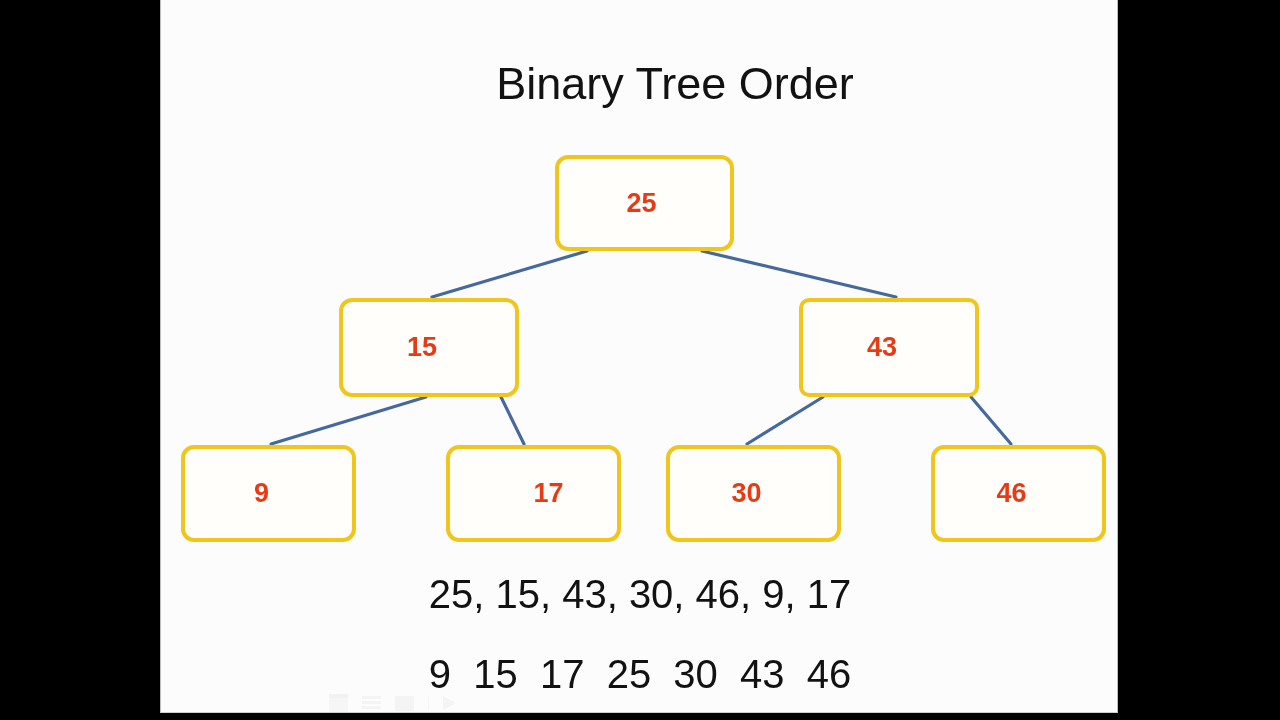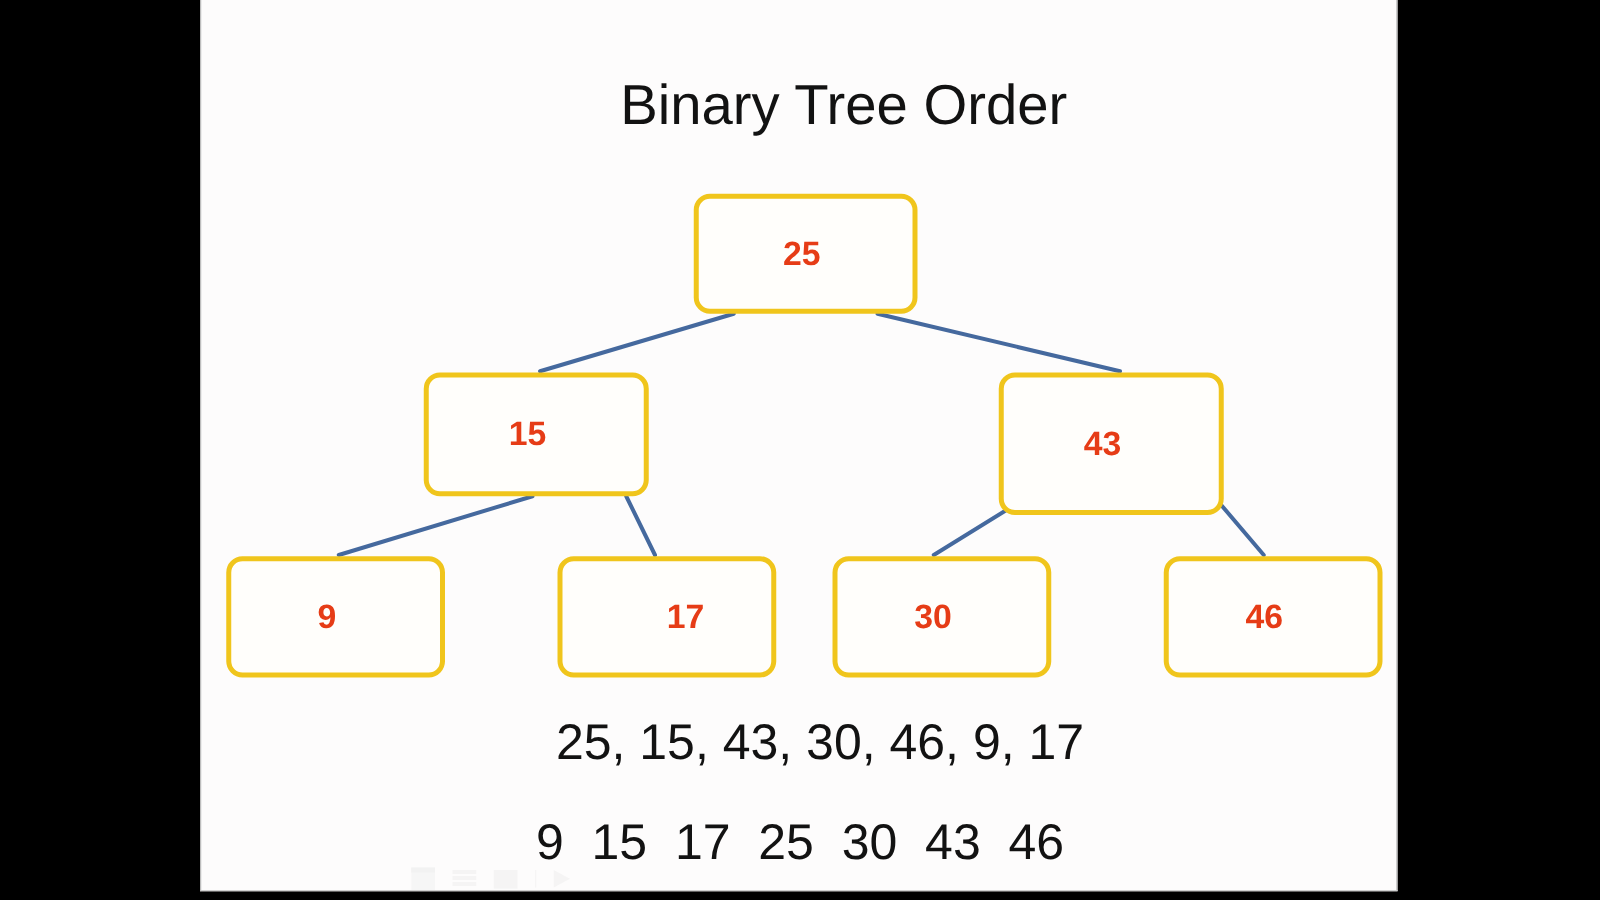--- a/index.html
+++ b/index.html
@@ -90,37 +90,37 @@
     font-weight: 700;
     color: #e63c16;
     position: relative;
     left: -7px;
   }
   .node.root .val { left: -3px; }
 
   
   #node-25 { left: 394px; top: 155px; width: 179px; height: 96px; }
   #node-15 { left: 178px; top: 298px; width: 180px; height: 99px; }
-  #node-43 { left: 638px; top: 298px; width: 180px; height: 114px; }
+  #node-43 { left: 638px; top: 298px; width: 180px; height: 99px; border-radius: 10px; }
   #node-9  { left:  20px; top: 445px; width: 175px; height: 97px; }
   #node-17 { left: 285px; top: 445px; width: 175px; height: 97px; padding-left: 44px; }
   #node-30 { left: 505px; top: 445px; width: 175px; height: 97px; }
   #node-46 { left: 770px; top: 445px; width: 175px; height: 97px; }
 
   
   .traversal {
     position: absolute;
     width: 958px;
     text-align: center;
     font-size: 40px;
     font-weight: 400;
     color: #121212;
     white-space: pre;
   }
-  #traversal-level { top: 572px; margin-left: 16px; }
+  #traversal-level { top: 572px; }
   #traversal-inorder { top: 652px; letter-spacing: 0px; }
 
   
   #view-toolbar {
     position: absolute;
     left: 168px;
     top: 692px;
     height: 22px;
     display: flex;
     align-items: center;

